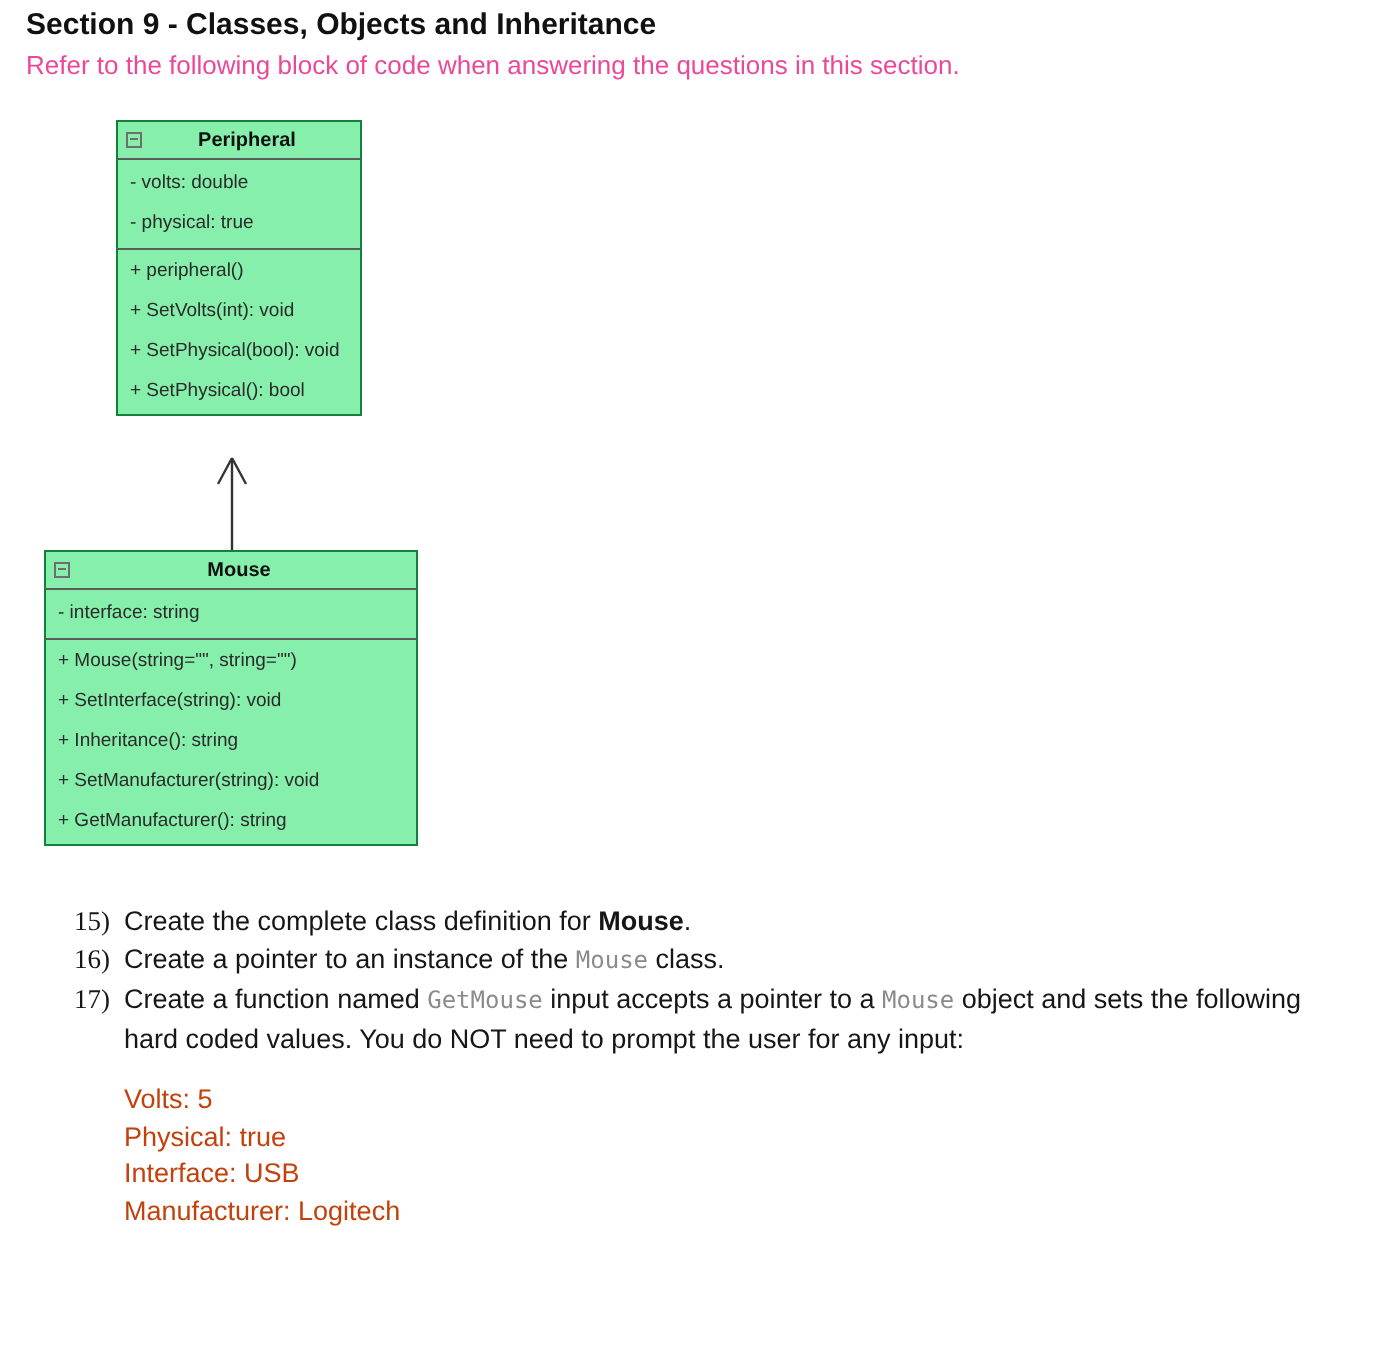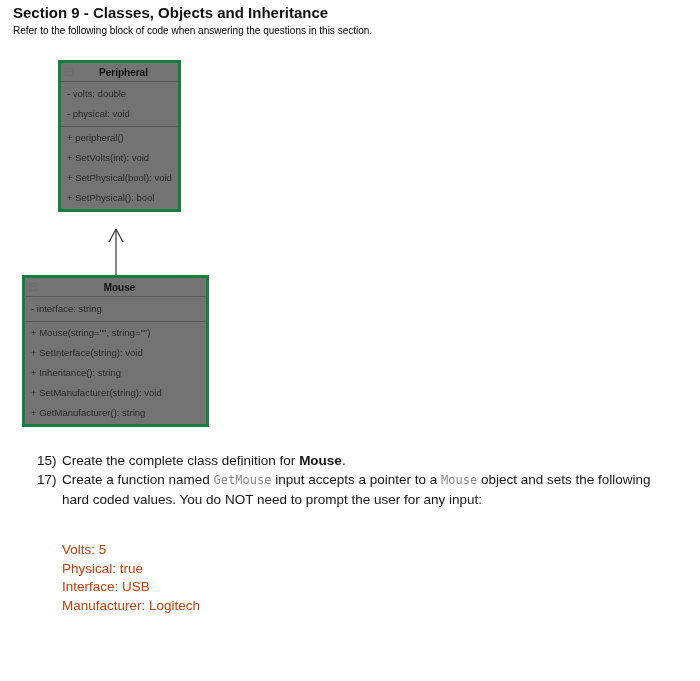--- a/index.html
+++ b/index.html
@@ -3,25 +3,25 @@
 <meta charset="utf-8">
 <style>
   * { box-sizing: border-box; }
   body { margin: 0; background: #fff; }
   .page {
     position: relative; width: 700px; height: 681px; background: #ffffff;
     font-family: "Liberation Sans", sans-serif; color: #1f1f1f; overflow: hidden;
   }
   .doc-header { position: absolute; left: 13px; top: 4px; }
   .doc-title { font-size: 15px; font-weight: bold; color: #111; margin: 0; }
-  .doc-subtitle { font-size: 10px; margin-top: 4px; color: #000000; }
+  .doc-subtitle { font-size: 13px; margin-top: 4px; color: #ec4899; }
 
   
   .class-box {
-    position: absolute; border: 3px solid #15803d; background: #737373;
+    position: absolute; border: 1px solid #15803d; background: #86efac;
     font-size: 9.5px; color: #2a2a2a;
   }
   #peripheral-box { left: 58px; top: 60px; width: 123px; }
   #mouse-box { left: 22px; top: 275px; width: 187px; }
   .cb-header {
     display: flex; align-items: center; height: 19px;
     border-bottom: 1px solid #5b5b5b; padding: 0 4px;
   }
   .collapse-icon { width: 8px; height: 8px; border: 1px solid #6e6e6e; position: relative; flex: 0 0 auto; }
   .collapse-icon::after {
@@ -33,21 +33,21 @@
   .member-row { height: 20px; line-height: 20px; padding-left: 6px; white-space: nowrap; }
 
   .arrow-svg { position: absolute; left: 104px; top: 226px; }
 
   
   .questions {
     position: absolute; left: 37px; top: 451px; width: 622px;
     font-size: 13.5px; line-height: 19px; color: #161616;
   }
   .q-row { display: flex; }
-  .q-num { flex: 0 0 25px; }
+  .q-num { flex: 0 0 25px; font-family: Liberation Serif, serif; }
   .q-text { flex: 1; }
   .seg-bold { font-weight: bold; }
   .seg-code {
     font-family: "DejaVu Sans Mono", monospace; color: #8a8a8a; font-size: 12px;
   }
 
   .values {
     position: absolute; left: 62px; top: 541px;
     font-size: 13.5px; line-height: 18.5px; color: #c2410c;
   }
@@ -62,21 +62,21 @@
     <div class="doc-subtitle">Refer to the following block of code when answering the questions in this section.</div>
   </div>
 
   <div class="class-box" id="peripheral-box">
     <div class="cb-header">
       <span class="collapse-icon"></span>
       <span class="cb-title">Peripheral</span>
     </div>
     <div class="cb-attrs">
         <div class="member-row">- volts: double</div>
-        <div class="member-row">- physical: void</div>
+        <div class="member-row">- physical: true</div>
       </div>
     <div class="cb-methods">
         <div class="member-row">+ peripheral()</div>
         <div class="member-row">+ SetVolts(int): void</div>
         <div class="member-row">+ SetPhysical(bool): void</div>
         <div class="member-row">+ SetPhysical(): bool</div>
       </div>
   </div>
 
   <svg class="arrow-svg" width="24" height="50">
@@ -101,20 +101,24 @@
         <div class="member-row">+ GetManufacturer(): string</div>
       </div>
   </div>
 
   <div class="questions">
       <div class="q-row">
         <span class="q-num">15)</span>
         <span class="q-text"><span class="seg-plain">Create the complete class definition for </span><span class="seg-bold">Mouse</span><span class="seg-plain">.</span></span>
       </div>
       <div class="q-row">
+        <span class="q-num">16)</span>
+        <span class="q-text"><span class="seg-plain">Create a pointer to an instance of the </span><span class="seg-code">Mouse</span><span class="seg-plain"> class.</span></span>
+      </div>
+      <div class="q-row">
         <span class="q-num">17)</span>
         <span class="q-text"><span class="seg-plain">Create a function named </span><span class="seg-code">GetMouse</span><span class="seg-plain"> input accepts a pointer to a </span><span class="seg-code">Mouse</span><span class="seg-plain"> object and sets the following hard coded values. You do NOT need to prompt the user for any input:</span></span>
       </div>
     </div>
 
   <div class="values">
       <div>Volts: 5</div>
       <div>Physical: true</div>
       <div>Interface: USB</div>
       <div>Manufacturer: Logitech</div>

